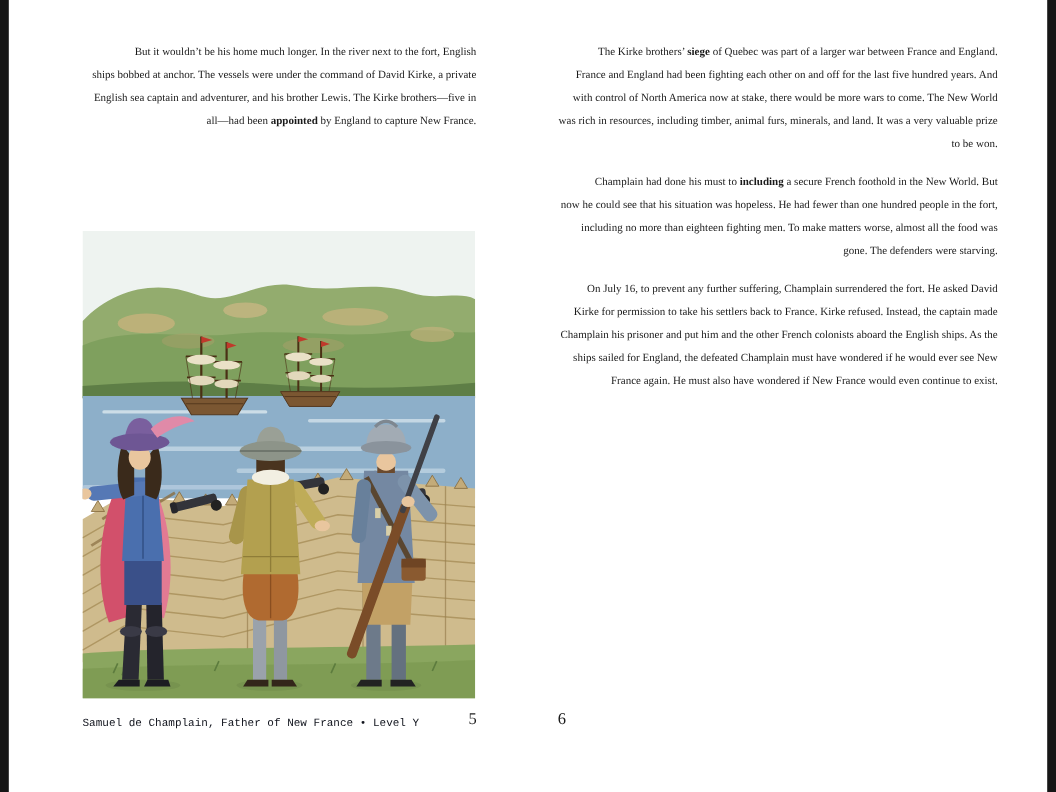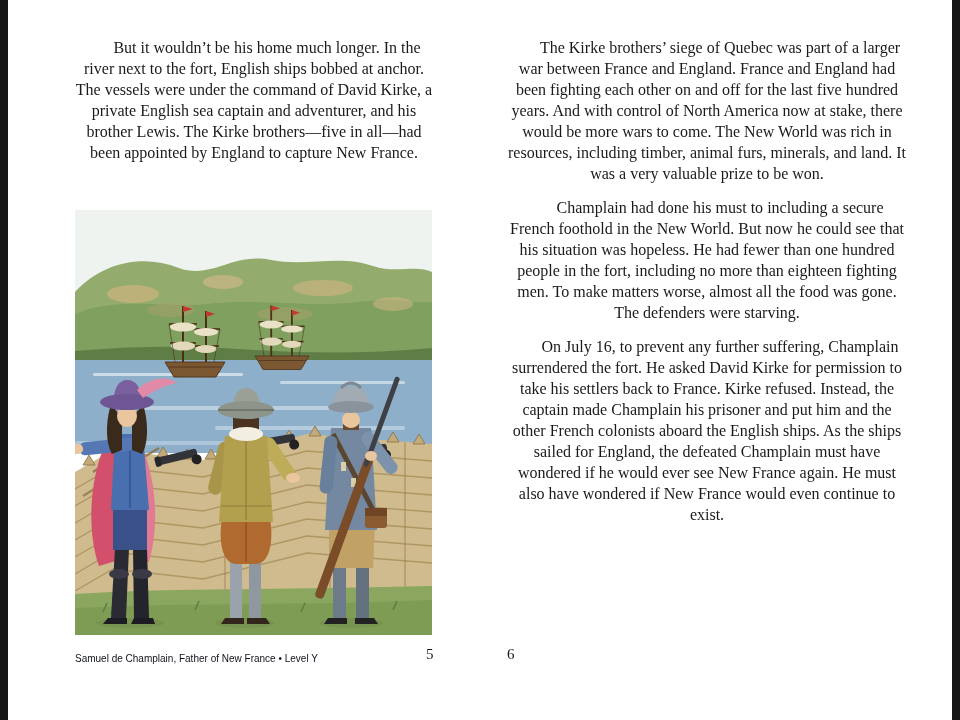--- a/index.html
+++ b/index.html
@@ -8,29 +8,29 @@
     position:relative; width:960px; height:720px; background:#ffffff;
     font-family:"Liberation Serif", serif; color:#1a1a1a;
   }
   .edge { position:absolute; top:0; bottom:0; width:8px; background:#161616; }
   .edge-left { left:0; }
   .edge-right { right:0; }
   .col { position:absolute; }
   .left-col  { left:75px;  top:37px; width:358px; }
   .right-col { left:507px; top:37px; width:400px; }
   .body-text {
-    font-size:16px; line-height:21px; text-indent:26px;
-    margin-bottom:13px; text-align:center;
+    font-size:10px; line-height:21px; text-indent:26px;
+    margin-bottom:13px; text-align:right;
   }
-  .body-text b { font-weight:normal; }
+  .body-text b { font-weight:bold; }
   .illustration { position:absolute; left:75px; top:210px; width:357px; height:425px; }
   .illustration svg { display:block; width:100%; height:100%; }
   .footer-text {
     position:absolute; left:75px; top:653px;
-    font-family:Liberation Sans, sans-serif; font-size:10px; color:#10131c;
+    font-family:Liberation Mono, monospace; font-size:10px; color:#10131c;
   }
   .pageno { position:absolute; top:646px; font-size:15px; color:#1a1a1a; }
   .pageno-left  { left:426px; }
   .pageno-right { left:507px; }
 </style>
 </head>
 <body>
 
 <div class="stage">
   <div class="edge edge-left"></div>

